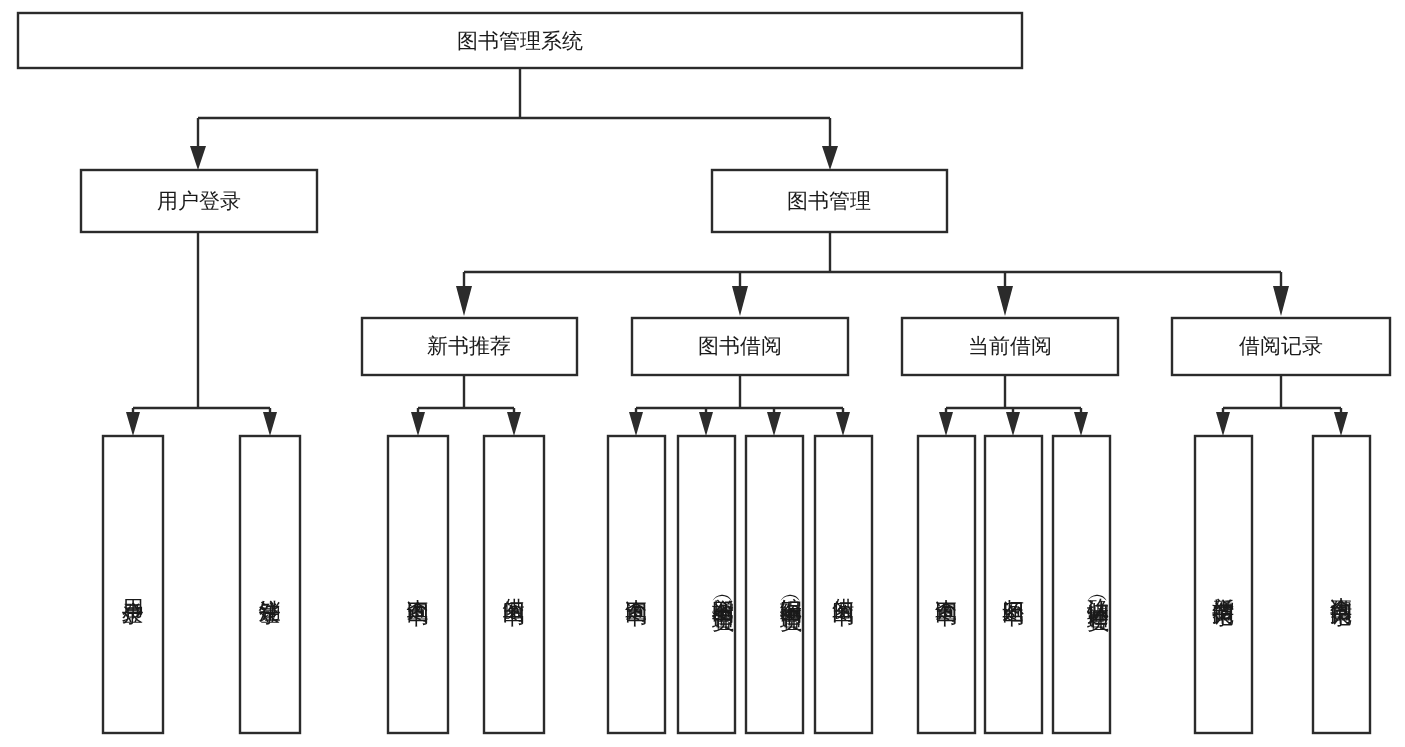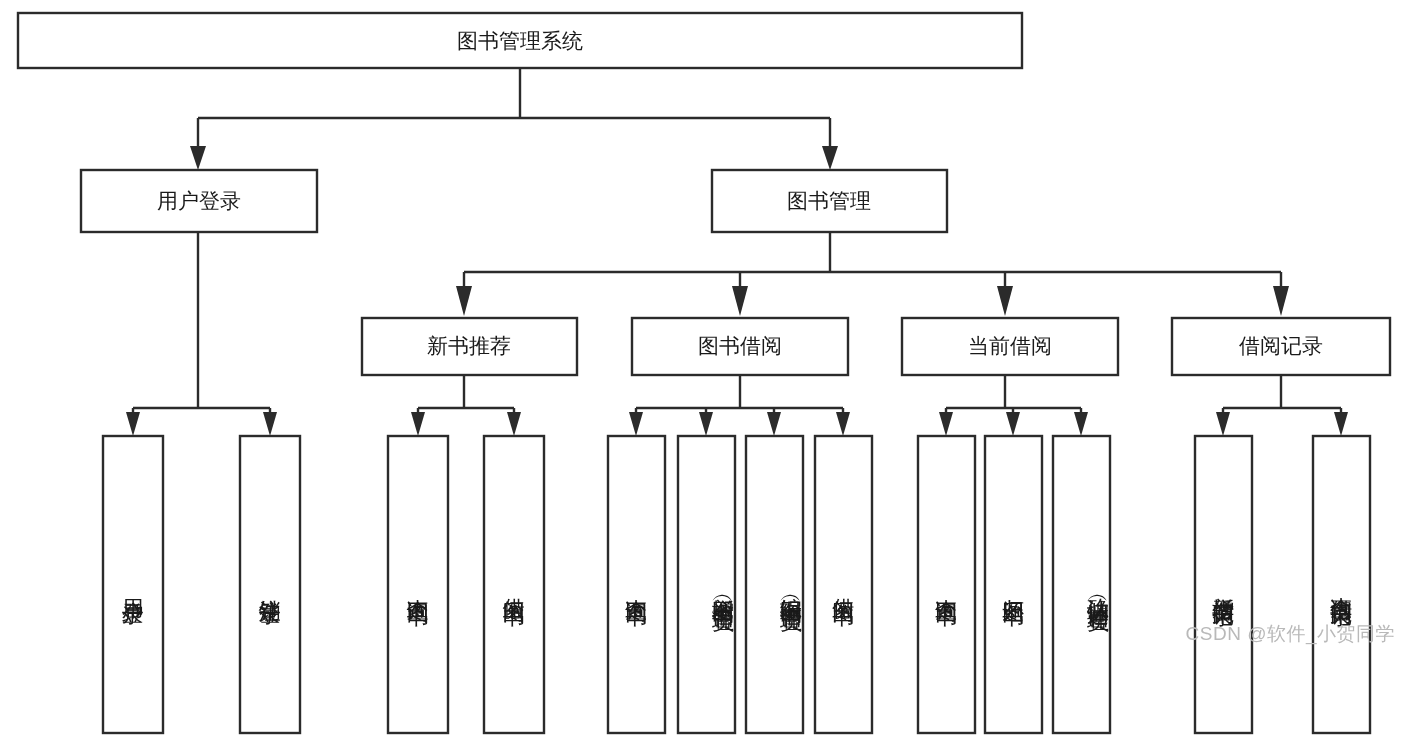--- a/index.html
+++ b/index.html
@@ -230,15 +230,14 @@
   <div class="leaf-label" style="left:746px; top:444px; width:57px; height:289px; display:flex; align-items:flex-start; justify-content:center;">编辑图书（管理员）</div>
   <div class="leaf-label" style="left:815px; top:436px; width:57px; height:297px; display:flex; align-items:center; justify-content:center;">借阅图书</div>
 
   <div class="leaf-label" style="left:918px; top:436px; width:57px; height:297px; display:flex; align-items:center; justify-content:center;">查询图书</div>
   <div class="leaf-label" style="left:985px; top:436px; width:57px; height:297px; display:flex; align-items:center; justify-content:center;">归还图书</div>
   <div class="leaf-label" style="left:1053px; top:444px; width:57px; height:289px; display:flex; align-items:flex-start; justify-content:center;">确认归还（管理员）</div>
 
   <div class="leaf-label" style="left:1195px; top:436px; width:57px; height:297px; display:flex; align-items:center; justify-content:center;">新增借阅记录</div>
   <div class="leaf-label" style="left:1313px; top:436px; width:57px; height:297px; display:flex; align-items:center; justify-content:center;">查询借阅记录</div>
 
-  <div class="watermark">CSDN @软件_小贺同学</div>
 
 </div>
 
 </body></html>

